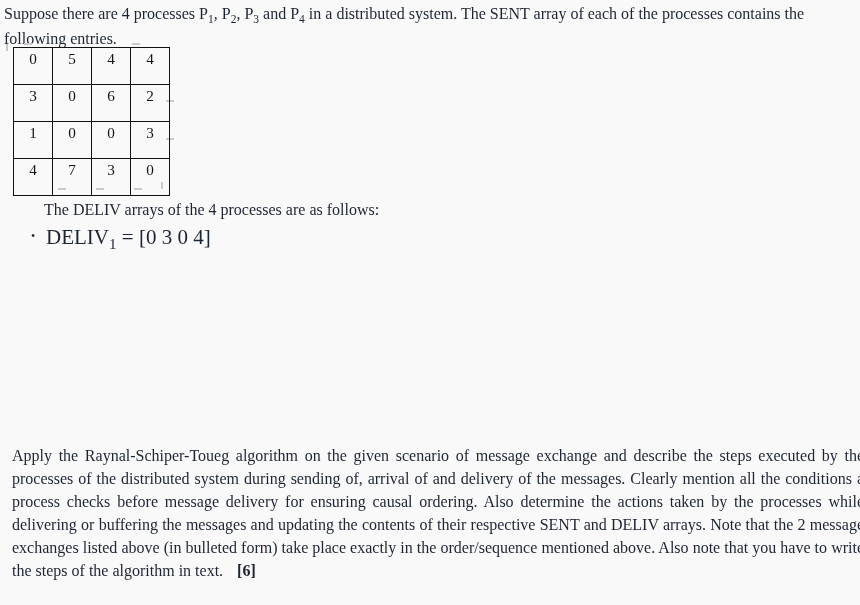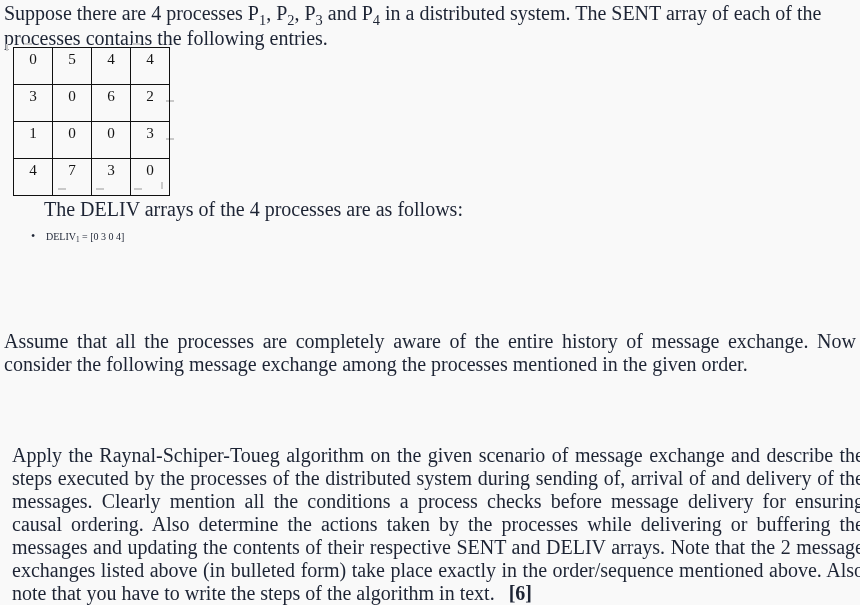--- a/index.html
+++ b/index.html
@@ -18,21 +18,21 @@
 
   .page {
     position: relative;
     width: 860px;
     height: 605px;
     padding: 0;
     box-sizing: border-box;
   }
 
   .para {
-    font-size: 20px;
+    font-size: 16px;
     line-height: 23px;
     color: #1d2434;
     margin: 0;
   }
 
   
   #intro-para {
     position: absolute;
     left: 4px;
     top: 2px;
@@ -78,21 +78,21 @@
     margin-left: 40px;
   }
 
   ul.bullets {
     position: absolute;
     margin: 0;
     padding: 0;
     list-style: none;
   }
   ul.bullets li {
-    font-size: 10px;
+    font-size: 21px;
     line-height: 22.5px;
     position: relative;
     padding-left: 17px;
     color: #1d2434;
     white-space: nowrap;
   }
   ul.bullets li::before {
     content: "\2022";
     position: absolute;
     left: 2px;
@@ -182,21 +182,20 @@
       </tbody>
     </table>
   </div>
 
   <p class="para" id="deliv-heading">The DELIV arrays of the 4 processes are as follows:</p>
 
   <ul class="bullets" id="deliv-list">
     <li><span>DELIV</span><sub>1</sub><span> = [0 3 0 4]</span></li>
   </ul>
 
-  <p class="para" id="assume-para">Assume that all the processes are completely aware of the entire history of message exchange. Now consider the following message exchange among the processes mentioned in the given order.</p>
 
   <ul class="bullets" id="msg-list">
   </ul>
 
   <p class="para" id="apply-para">
     <span>Apply the Raynal-Schiper-Toueg algorithm on the given scenario of message exchange and describe the steps executed by the processes of the distributed system during sending of, arrival of and delivery of the messages. Clearly mention all the conditions a process checks before message delivery for ensuring causal ordering. Also determine the actions taken by the processes while delivering or buffering the messages and updating the contents of their respective SENT and DELIV arrays. Note that the 2 message exchanges listed above (in bulleted form) take place exactly in the order/sequence mentioned above. Also note that you have to write the steps of the algorithm in text.</span><span class="marks">[6]</span>
   </p>
 
 </div>
 

